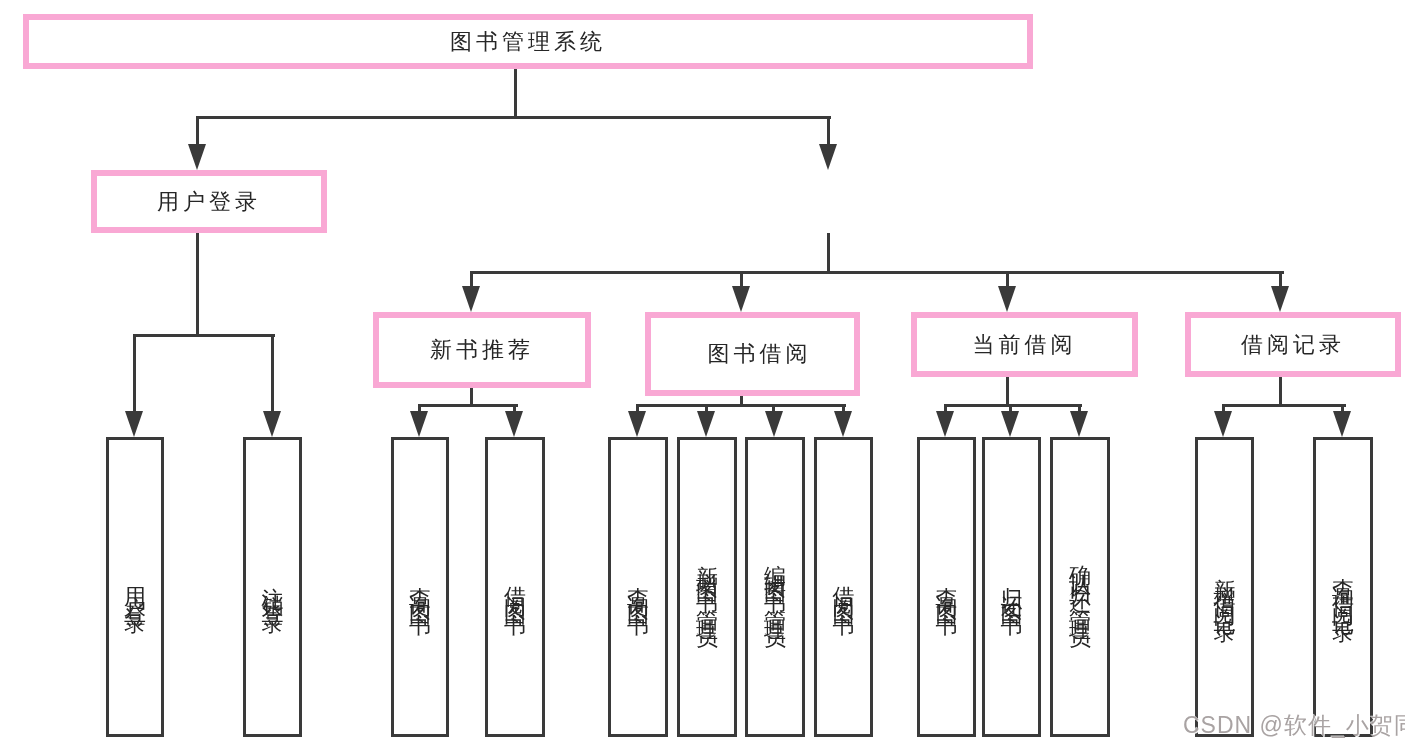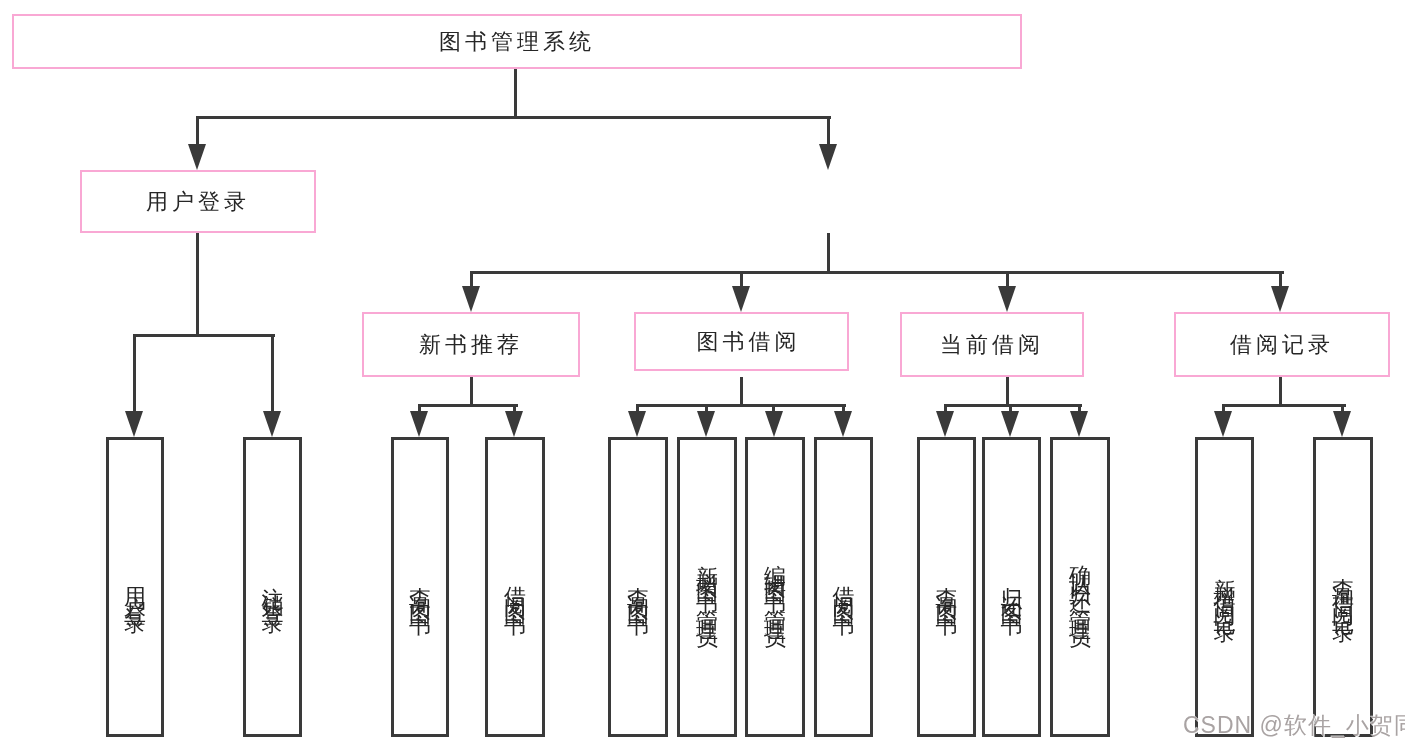--- a/index.html
+++ b/index.html
@@ -4,38 +4,38 @@
 <style>
   html,body{margin:0;padding:0;background:#ffffff;}
   .canvas{
     position:relative;width:1405px;height:747px;background:#ffffff;
     font-family:"Liberation Sans","DejaVu Sans",sans-serif;overflow:hidden;
   }
   .ln{position:absolute;background:#3a3a3a;}
   .arr{position:absolute;width:0;height:0;
        border-left:9px solid transparent;border-right:9px solid transparent;
        border-top:26px solid #3a3a3a;}
-  .bx{position:absolute;box-sizing:border-box;border:2px solid #f9a8d4;background:#fff;
+  .bx{position:absolute;box-sizing:border-box;border:6px solid #f9a8d4;background:#fff;
       display:flex;align-items:center;justify-content:center;
-      font-size:22px;letter-spacing:4px;color:#262626;white-space:nowrap;}
+      font-size:22px;letter-spacing:4px;color:#262626;white-space:nowrap;margin-left:11px;}
   .leaf{position:absolute;top:437px;height:300px;box-sizing:border-box;
       border:3px solid #3a3a3a;background:#fff;
       display:flex;align-items:center;justify-content:center;
       writing-mode:vertical-rl;text-orientation:mixed;
       font-size:22px;letter-spacing:9px;color:#262626;}
   .wm{position:absolute;left:1183px;top:710px;z-index:5;
       font-size:23px;letter-spacing:1px;color:#a9a3a3;white-space:nowrap;
       text-shadow:1px 1px 0 rgba(255,255,255,.95),-1px -1px 0 rgba(255,255,255,.7);}
   
   #n-root{left:12px;top:14px;width:1010px;height:55px;}
   #n-ul{left:80px;top:170px;width:236px;height:63px;}
   #n-bm{left:710px;top:170px;width:236px;height:63px;}
-  #n-s0{left:362px;top:312px;width:218px;height:65px;}
-  #n-s1{left:634px;top:312px;width:215px;height:59px;padding-left:14px;}
-  #n-s2{left:900px;top:312px;width:184px;height:65px;}
+  #n-s0{left:362px;top:312px;width:218px;height:76px;}
+  #n-s1{left:634px;top:312px;width:215px;height:84px;padding-left:14px;}
+  #n-s2{left:900px;top:312px;width:227px;height:65px;}
   #n-s3{left:1174px;top:312px;width:216px;height:65px;}
   
   #n-a1{left:106px;width:58px;} #n-a2{left:243px;width:59px;}
   #n-b1{left:391px;width:58px;} #n-b2{left:485px;width:60px;}
   #n-c1{left:608px;width:60px;} #n-c2{left:677px;width:60px;}
   #n-c3{left:745px;width:60px;} #n-c4{left:814px;width:59px;}
   #n-d1{left:917px;width:59px;} #n-d2{left:982px;width:59px;} #n-d3{left:1050px;width:60px;}
   #n-e1{left:1195px;width:59px;} #n-e2{left:1313px;width:60px;}
 </style>
 </head>

